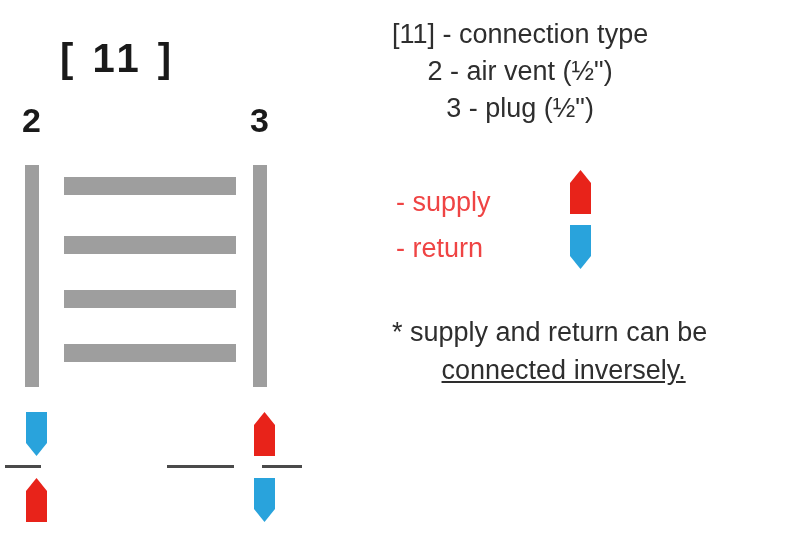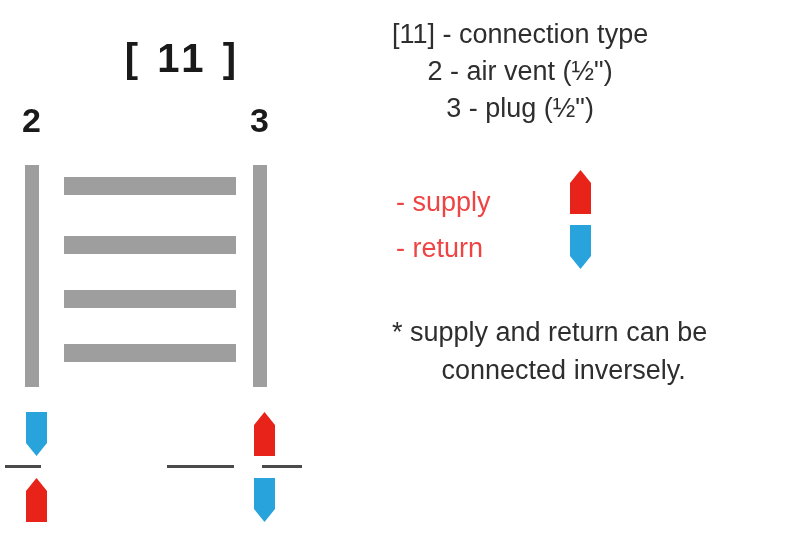--- a/index.html
+++ b/index.html
@@ -29,21 +29,21 @@
     top: 0;
     width: 380px;
     height: 542px;
   }
 
   .diagram-title {
     position: absolute;
     left: 60px;
     top: 38px;
     width: 180px;
-    text-align: right;
+    text-align: left;
     font-size: 40px;
     font-weight: bold;
     letter-spacing: 4px;
     color: #1a1a1a;
     line-height: 1;
   }
 
   .port-label {
     position: absolute;
     font-size: 34px;
@@ -151,21 +151,21 @@
 
   .footnote {
     position: absolute;
     left: 0;
     top: 313px;
     font-size: 27px;
     line-height: 1.42;
     color: #2e2e2e;
     white-space: nowrap;
   }
-  .footnote .fn-line2 { padding-left: 28px; }
+  .footnote .fn-line2 { padding-left: 28px; text-decoration: underline; }
 </style>
 </head>
 <body>
 
 <div id="canvas">
 
   <div class="diagram">
 
     <div class="diagram-title">[ 11 ]</div>
 

